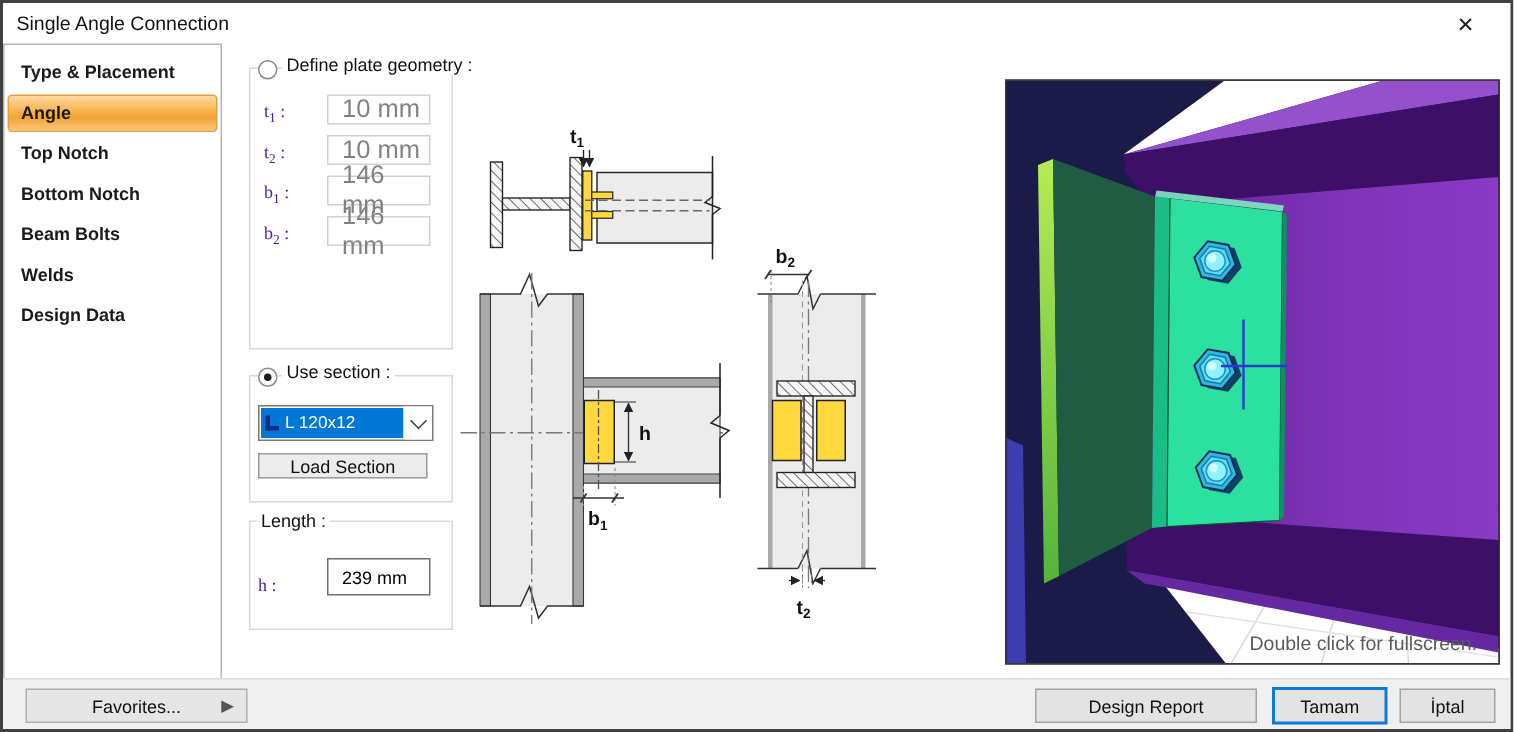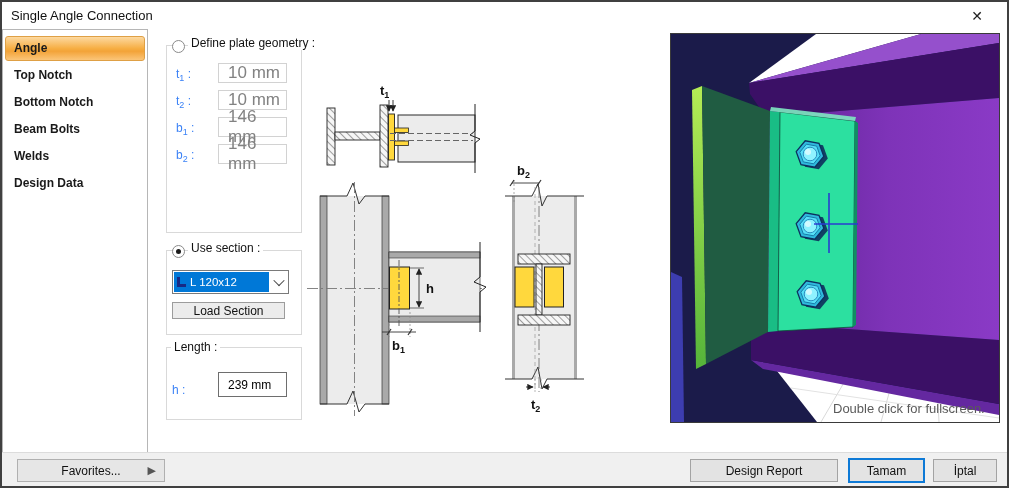--- a/index.html
+++ b/index.html
@@ -13,52 +13,53 @@
   .sidebar{left:0;top:27px;width:146px;height:424px;border:1px solid #b6b6b6;background:#fff;
            box-sizing:border-box;padding-top:5px;}
   .sideitem{height:27px;line-height:27px;padding-left:11px;font-size:12px;font-weight:700;color:#1a1a1a;}
   .sideitem.selected{height:23px;line-height:23px;margin:1px 2px;padding-left:8px;border:1px solid #dfa045;
            border-radius:3px;background:linear-gradient(180deg,#fdd9a0 0%,#f6ae43 50%,#f3a338 62%,#fbc579 100%);}
   
   .groupbox{border:1px solid #d9d9d9;}
   .grouplabel{background:#fff;font-size:12px;color:#111;padding:0 3px;white-space:nowrap;}
   .radio{width:13px;height:13px;border:1px solid #8a8a8a;border-radius:50%;background:#fff;box-sizing:border-box;}
   .radio.checked::after{content:"";position:absolute;left:3px;top:3px;right:3px;bottom:3px;border-radius:50%;background:#1c1c1c;}
-  .flabel{font-size:12px;color:#3b82f6;}
+  .flabel{font-size:12px;color:#4c1d95;font-family:Liberation Serif, serif;}
   .flabel sub{font-size:9px;}
   .field{background:#fff;border:1px solid #d2d2d2;font-size:17px;color:#828282;display:flex;align-items:center;
          padding-left:9px;box-sizing:border-box;}
   .field.enabled{border:1px solid #6e6e6e;color:#000;font-size:12px;}
   .btn{display:flex;align-items:center;justify-content:center;background:#e3e3e3;border:1px solid #a3a3a3;
        font-size:12px;color:#111;box-sizing:border-box;}
   .btn.default{border:2px solid #0e7ad6;}
   
   .combo{left:170px;top:268px;width:117px;height:24px;border:1px solid #7a7a7a;background:#fff;display:flex;
          box-sizing:border-box;}
   .combo .sel{flex:1;margin:1px 0 1px 1px;background:#0078d7;display:flex;align-items:center;color:#fff;font-size:11.5px;}
   .licon{width:9px;height:10px;border-left:3px solid #182a84;border-bottom:3px solid #182a84;box-sizing:border-box;
          margin:0 4px 0 3px;}
   .arrowbox{width:19px;display:flex;align-items:center;justify-content:center;background:#fff;}
   .chev{width:7px;height:7px;border-right:1.6px solid #444;border-bottom:1.6px solid #444;
         transform:rotate(45deg) translate(-1px,-1px);}
   
   .footer{left:0;top:450px;width:1005px;height:34px;background:#f0f0f0;border-top:1px solid #dcdcdc;}
   .fav-arrow{position:absolute;right:8px;top:4px;font-size:11px;color:#555;}
   
-  .viewport{left:668px;top:31px;width:330px;height:390px;border:1px solid #3a3a3a;box-sizing:border-box;background:#1b1b4a;}
+  .viewport{left:668px;top:51px;width:330px;height:390px;border:1px solid #3a3a3a;box-sizing:border-box;background:#1b1b4a;}
 </style>
 </head>
 <body>
 
 <div class="dialog">
 
   <div class="abs title">Single Angle Connection</div>
   <div class="abs close">✕</div>
 
   <div class="abs sidebar">
+    <div class="sideitem">Type &amp; Placement</div>
     <div class="sideitem selected">Angle</div>
     <div class="sideitem">Top Notch</div>
     <div class="sideitem">Bottom Notch</div>
     <div class="sideitem">Beam Bolts</div>
     <div class="sideitem">Welds</div>
     <div class="sideitem">Design Data</div>
   </div>
 
   <div class="abs groupbox" style="left:164px;top:43px;width:134px;height:186px;"></div>
   <div class="abs radio" style="left:170px;top:38px;"></div>

